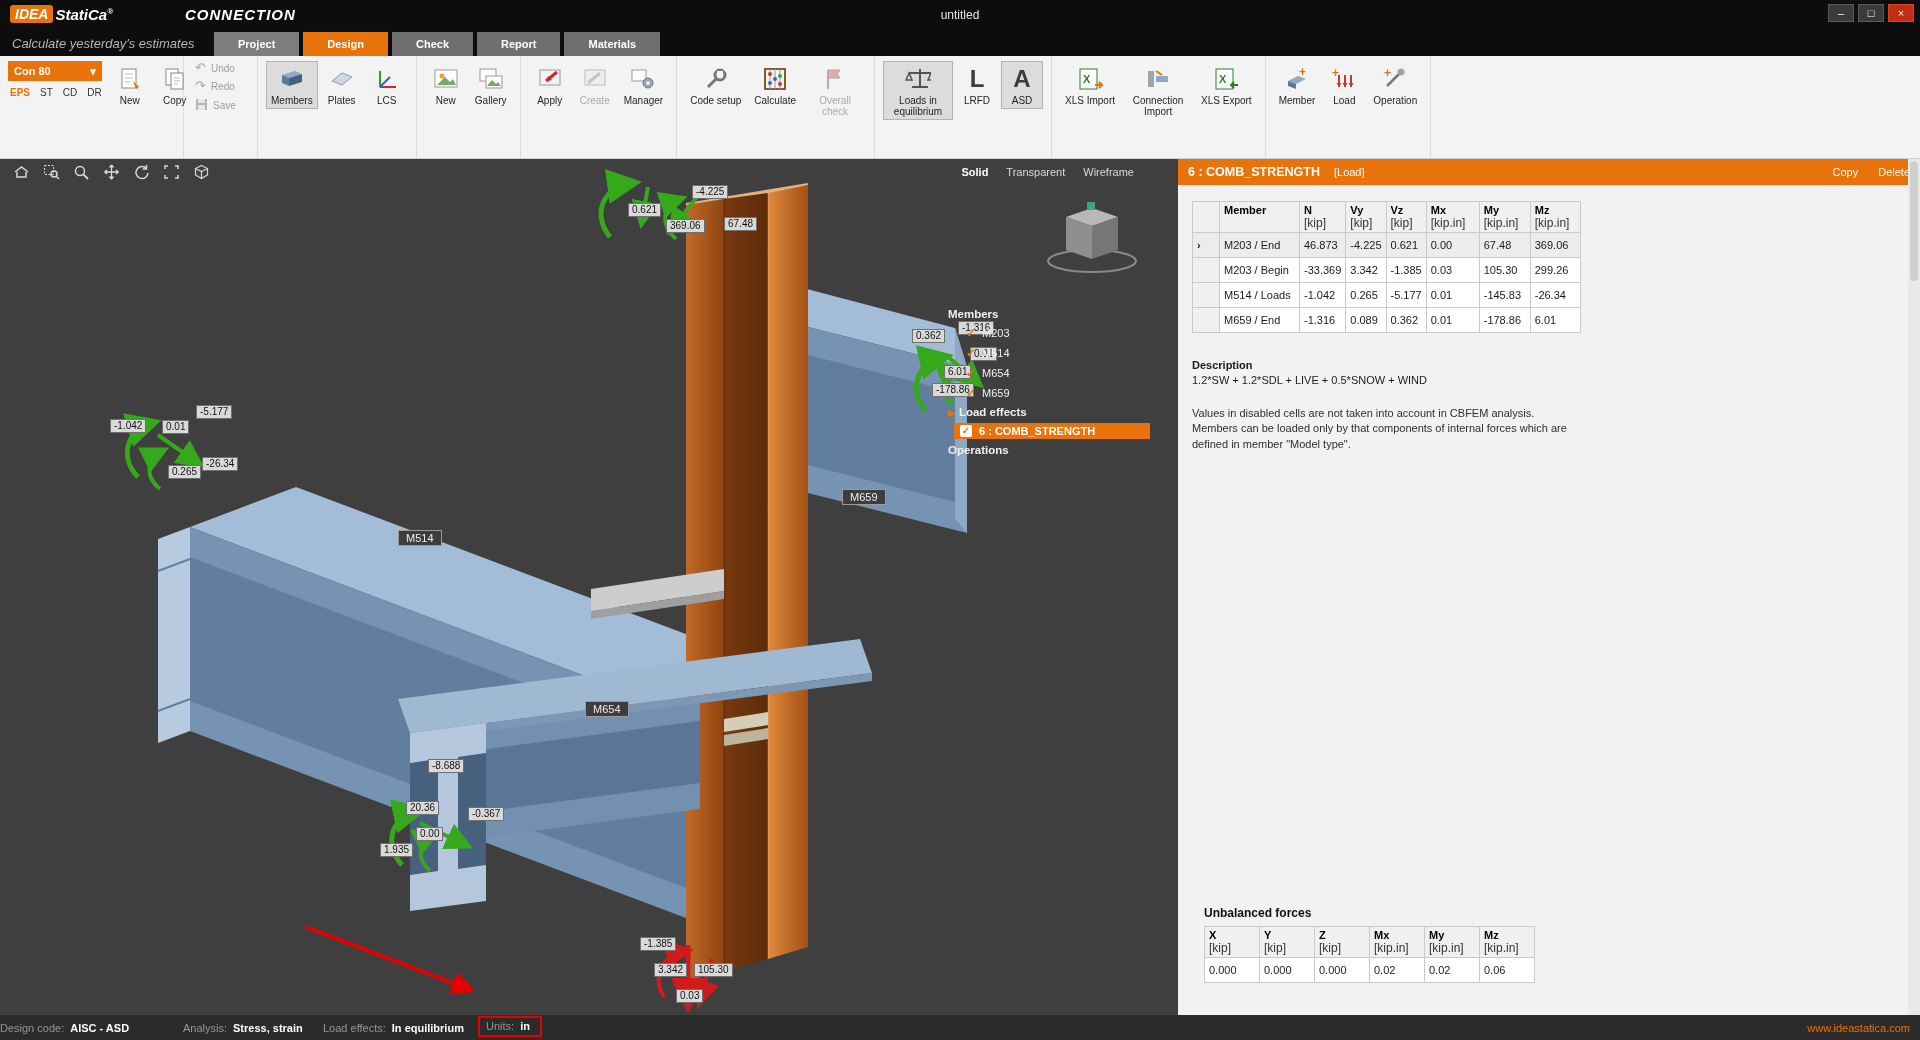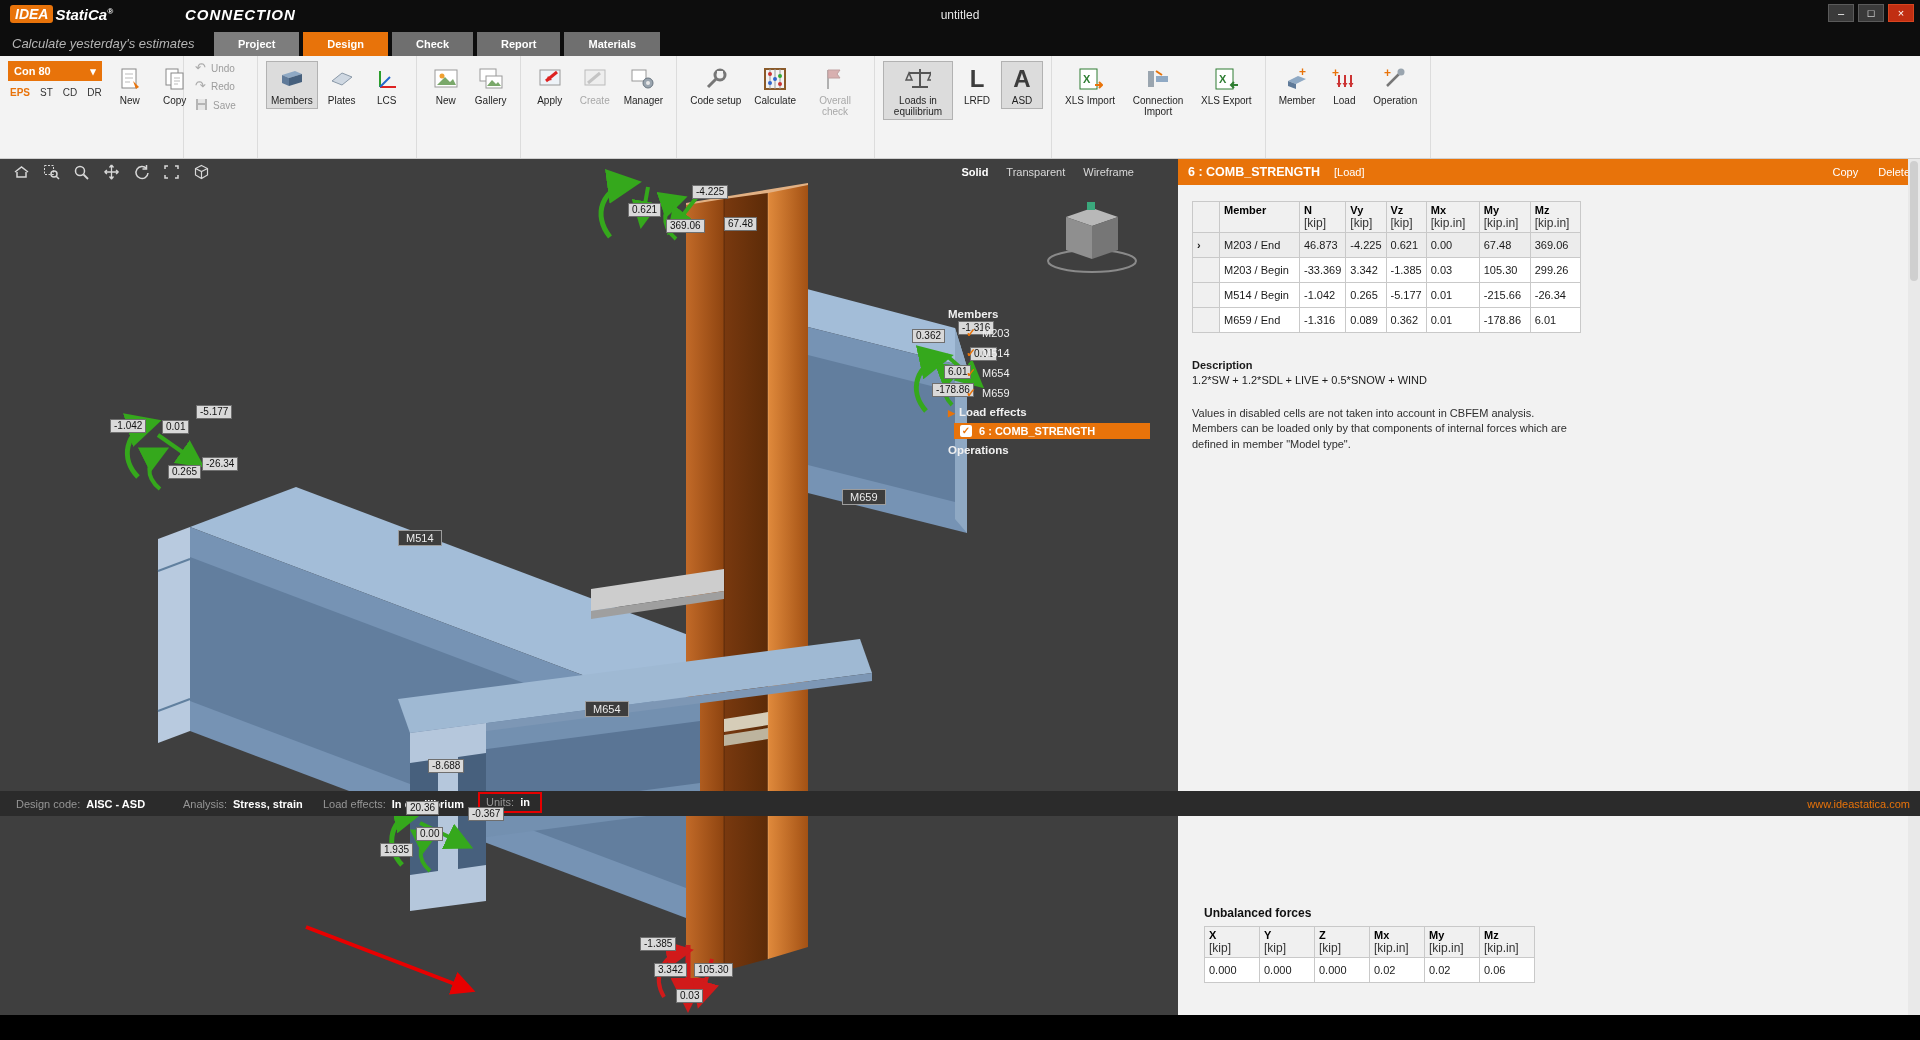--- a/index.html
+++ b/index.html
@@ -32,21 +32,21 @@
   .bigletter { font-size:24px; font-weight:bold; color:#3c3c3c; line-height:26px; }
   .pi-col { display:flex; flex-direction:column; gap:6px; width:104px; margin-right:4px; }
   .con-select { background:#e8730a; color:#fff; font-size:11px; font-weight:bold; height:20px; display:flex; align-items:center; padding:0 6px; justify-content:space-between; }
   .pi-modes { display:flex; gap:10px; font-size:10px; color:#333; padding-left:2px; }
   .pi-modes .on { color:#e8730a; font-weight:bold; }
   .data-col { display:flex; flex-direction:column; gap:4px; }
   .sbtn { display:flex; align-items:center; gap:5px; font-size:10px; color:#9c9c9c; padding:1px 3px; }
   .sbtn .g { font-size:13px; color:#aaa; line-height:12px; }
 
   
-  .main { display:flex; height:632px; }
+  .main { display:flex; height:856px; }
   .viewport { position:relative; width:1178px; height:856px; background:#3f3f3f; overflow:hidden; }
   .vp-toolbar { position:absolute; top:0; left:0; right:0; height:26px; display:flex; align-items:center; gap:4px; padding:0 8px; z-index:20; }
   .vpt-btn { width:26px; height:22px; display:flex; align-items:center; justify-content:center; }
   .vp-modes { position:absolute; right:44px; top:0; height:26px; display:flex; gap:18px; align-items:center; z-index:20; color:#d9d9d9; font-size:11px; }
   .vp-modes .solid { font-weight:bold; color:#fff; }
   .scene { position:absolute; inset:0; }
   .chip { position:absolute; background:#d9d9d9; border:1px solid #6f6f6f; color:#131313; font-size:10px; line-height:12px; padding:0 3px; z-index:6; white-space:nowrap; }
   .mtag { position:absolute; background:#3d3d3d; border:1px solid #9c9c9c; color:#ececec; font-size:11px; padding:1px 7px; z-index:5; }
   .tree { position:absolute; left:946px; top:146px; width:212px; z-index:8; color:#f0f0f0; font-size:11px; }
   .tree-h { font-weight:bold; font-size:11.5px; padding:3px 0 3px 2px; }
@@ -675,26 +675,26 @@
             <td>M203 / Begin</td>
             <td>-33.369</td>
             <td>3.342</td>
             <td>-1.385</td>
             <td>0.03</td>
             <td>105.30</td>
             <td>299.26</td>
           </tr>
           <tr>
             <td class="selcell"></td>
-            <td>M514 / Begin</td>
+            <td>M514 / Loads</td>
             <td>-1.042</td>
             <td>0.265</td>
             <td>-5.177</td>
             <td>0.01</td>
-            <td>-215.66</td>
+            <td>-145.83</td>
             <td>-26.34</td>
           </tr>
           <tr>
             <td class="selcell"></td>
             <td>M659 / End</td>
             <td>-1.316</td>
             <td>0.089</td>
             <td>0.362</td>
             <td>0.01</td>
             <td>-178.86</td>
@@ -762,21 +762,21 @@
       </div>
     </div>
 
     <div class="vscroll">
         <div class="thumb"></div>
       </div>
   </div>
 </div>
 
 <div class="statusbar">
-  <div class="sgroup" style="left:16px">
+  <div class="sgroup" style="left:0">
     <span class="lbl">Design code:</span>
     <span class="val">AISC - ASD</span>
   </div>
   <div class="sgroup" style="left:183px">
     <span class="lbl">Analysis:</span>
     <span class="val">Stress, strain</span>
   </div>
   <div class="sgroup" style="left:323px">
     <span class="lbl">Load effects:</span>
     <span class="val">In equilibrium</span>

